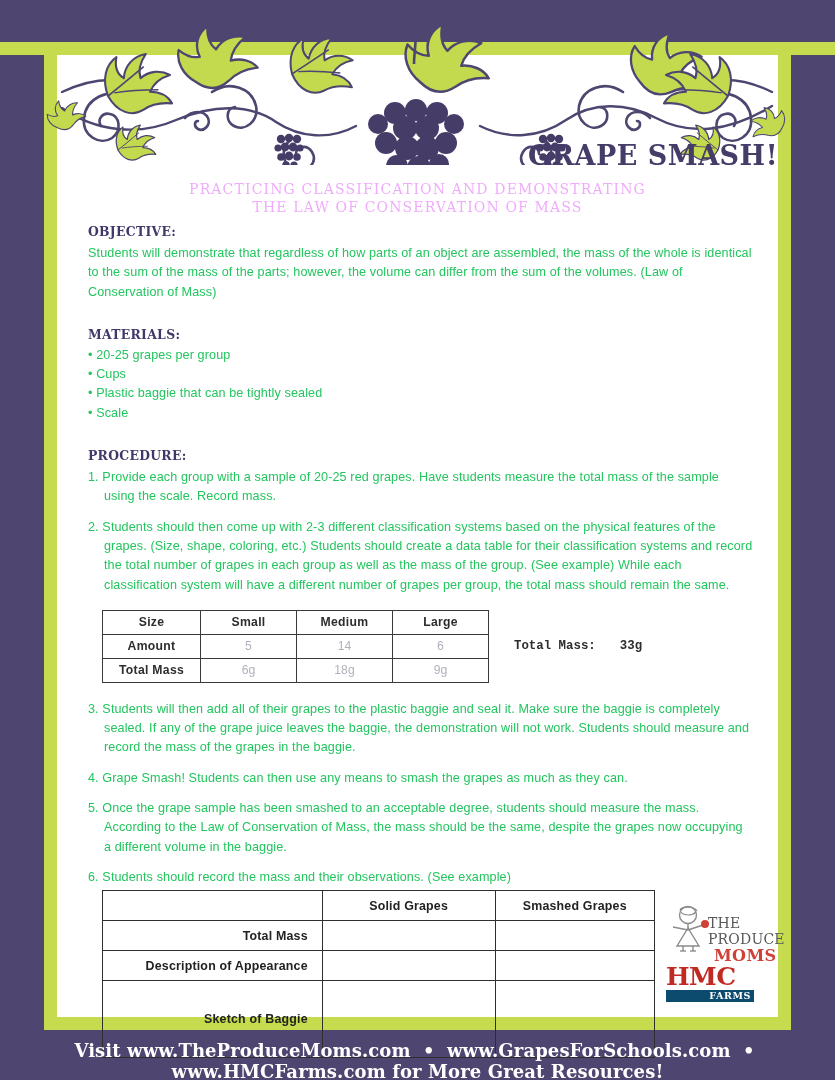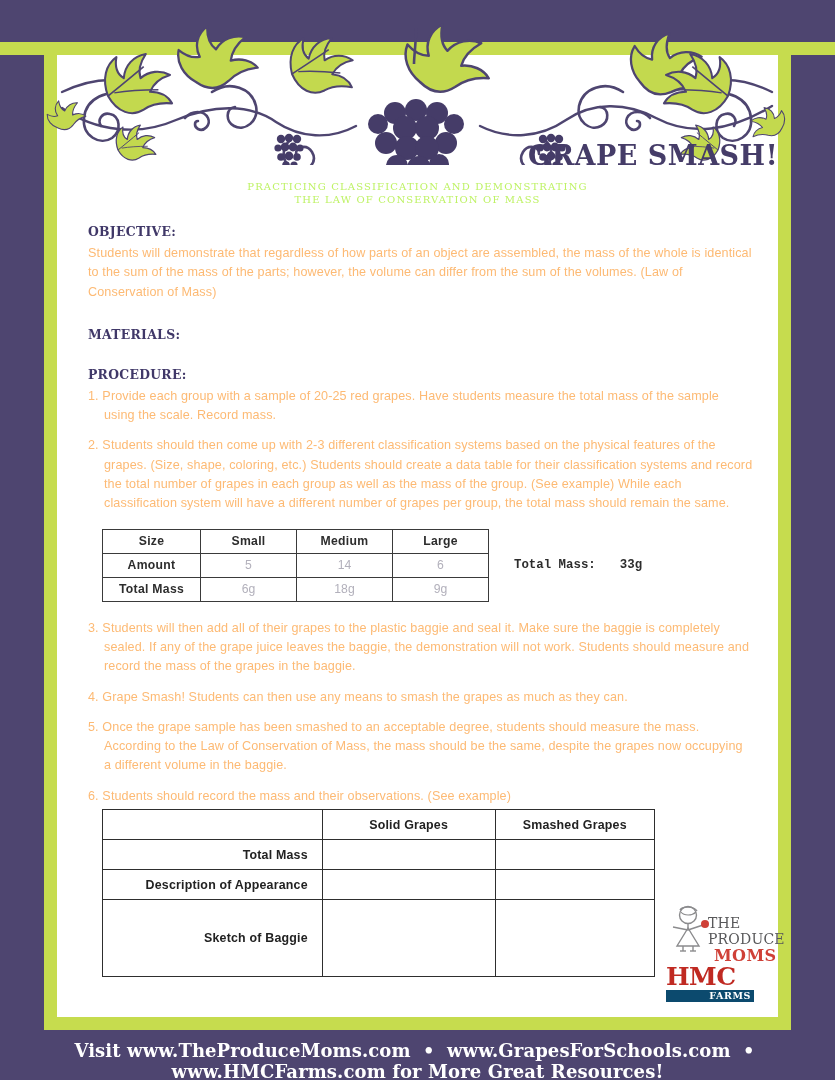--- a/index.html
+++ b/index.html
@@ -45,44 +45,44 @@
     font-family: "DejaVu Serif", serif;
     font-weight: bold;
     font-size: 27px;
     letter-spacing: 0.5px;
     color: #453c68;
     line-height: 1;
     text-align: right;
   }
   .doc-subtitle {
     font-family: "DejaVu Serif", serif;
-    font-size: 10px;
+    font-size: 14px;
     letter-spacing: 1.15px;
-    color: #bef264;
+    color: #f0abfc;
     line-height: 1.32;
     margin-top: 11px;
   }
   
   #content {
     position: absolute;
     left: 88px; top: 224px;
     width: 665px;
   }
   .sec-head {
     font-family: "DejaVu Serif", serif;
     font-weight: bold;
     font-size: 12.4px;
     letter-spacing: 0.3px;
     color: #403868;
   }
   .body-text {
     font-family: "Liberation Sans", sans-serif;
     font-size: 12.6px;
     line-height: 19.3px;
-    color: #fdba74;
+    color: #22c55e;
     letter-spacing: 0.12px;
   }
   .obj-para { margin-top: 5px; }
   .mat-block { margin-top: 25px; }
   .mat-list { margin-top: 4px; }
   .mat-list li { list-style: none; }
   .proc-block { margin-top: 25px; }
   .step {
     margin-top: 11px;
     padding-left: 16px;
@@ -365,20 +365,26 @@
 
   <div id="content">
 
     <div>
       <div class="sec-head">OBJECTIVE:</div>
       <div class="body-text obj-para">Students will demonstrate that regardless of how parts of an object are assembled, the mass of the whole is identical to the sum of the mass of the parts; however, the volume can differ from the sum of the volumes. (Law of Conservation of Mass)</div>
     </div>
 
     <div class="mat-block">
       <div class="sec-head">MATERIALS:</div>
+      <ul class="mat-list">
+        <li class="body-text">• 20-25 grapes per group</li>
+        <li class="body-text">• Cups</li>
+        <li class="body-text">• Plastic baggie that can be tightly sealed</li>
+        <li class="body-text">• Scale</li>
+      </ul>
     </div>
 
     <div class="proc-block">
       <div class="sec-head">PROCEDURE:</div>
       <div class="body-text step first">1. Provide each group with a sample of 20-25 red grapes. Have students measure the total mass of the sample using the scale. Record mass.</div>
       <div class="body-text step">2. Students should then come up with 2-3 different classification systems based on the physical features of the grapes. (Size, shape, coloring, etc.) Students should create a data table for their classification systems and record the total number of grapes in each group as well as the mass of the group. (See example) While each classification system will have a different number of grapes per group, the total mass should remain the same.</div>
 
       <div id="table1-wrap">
         <table class="grid" id="table1">
           <tbody>

